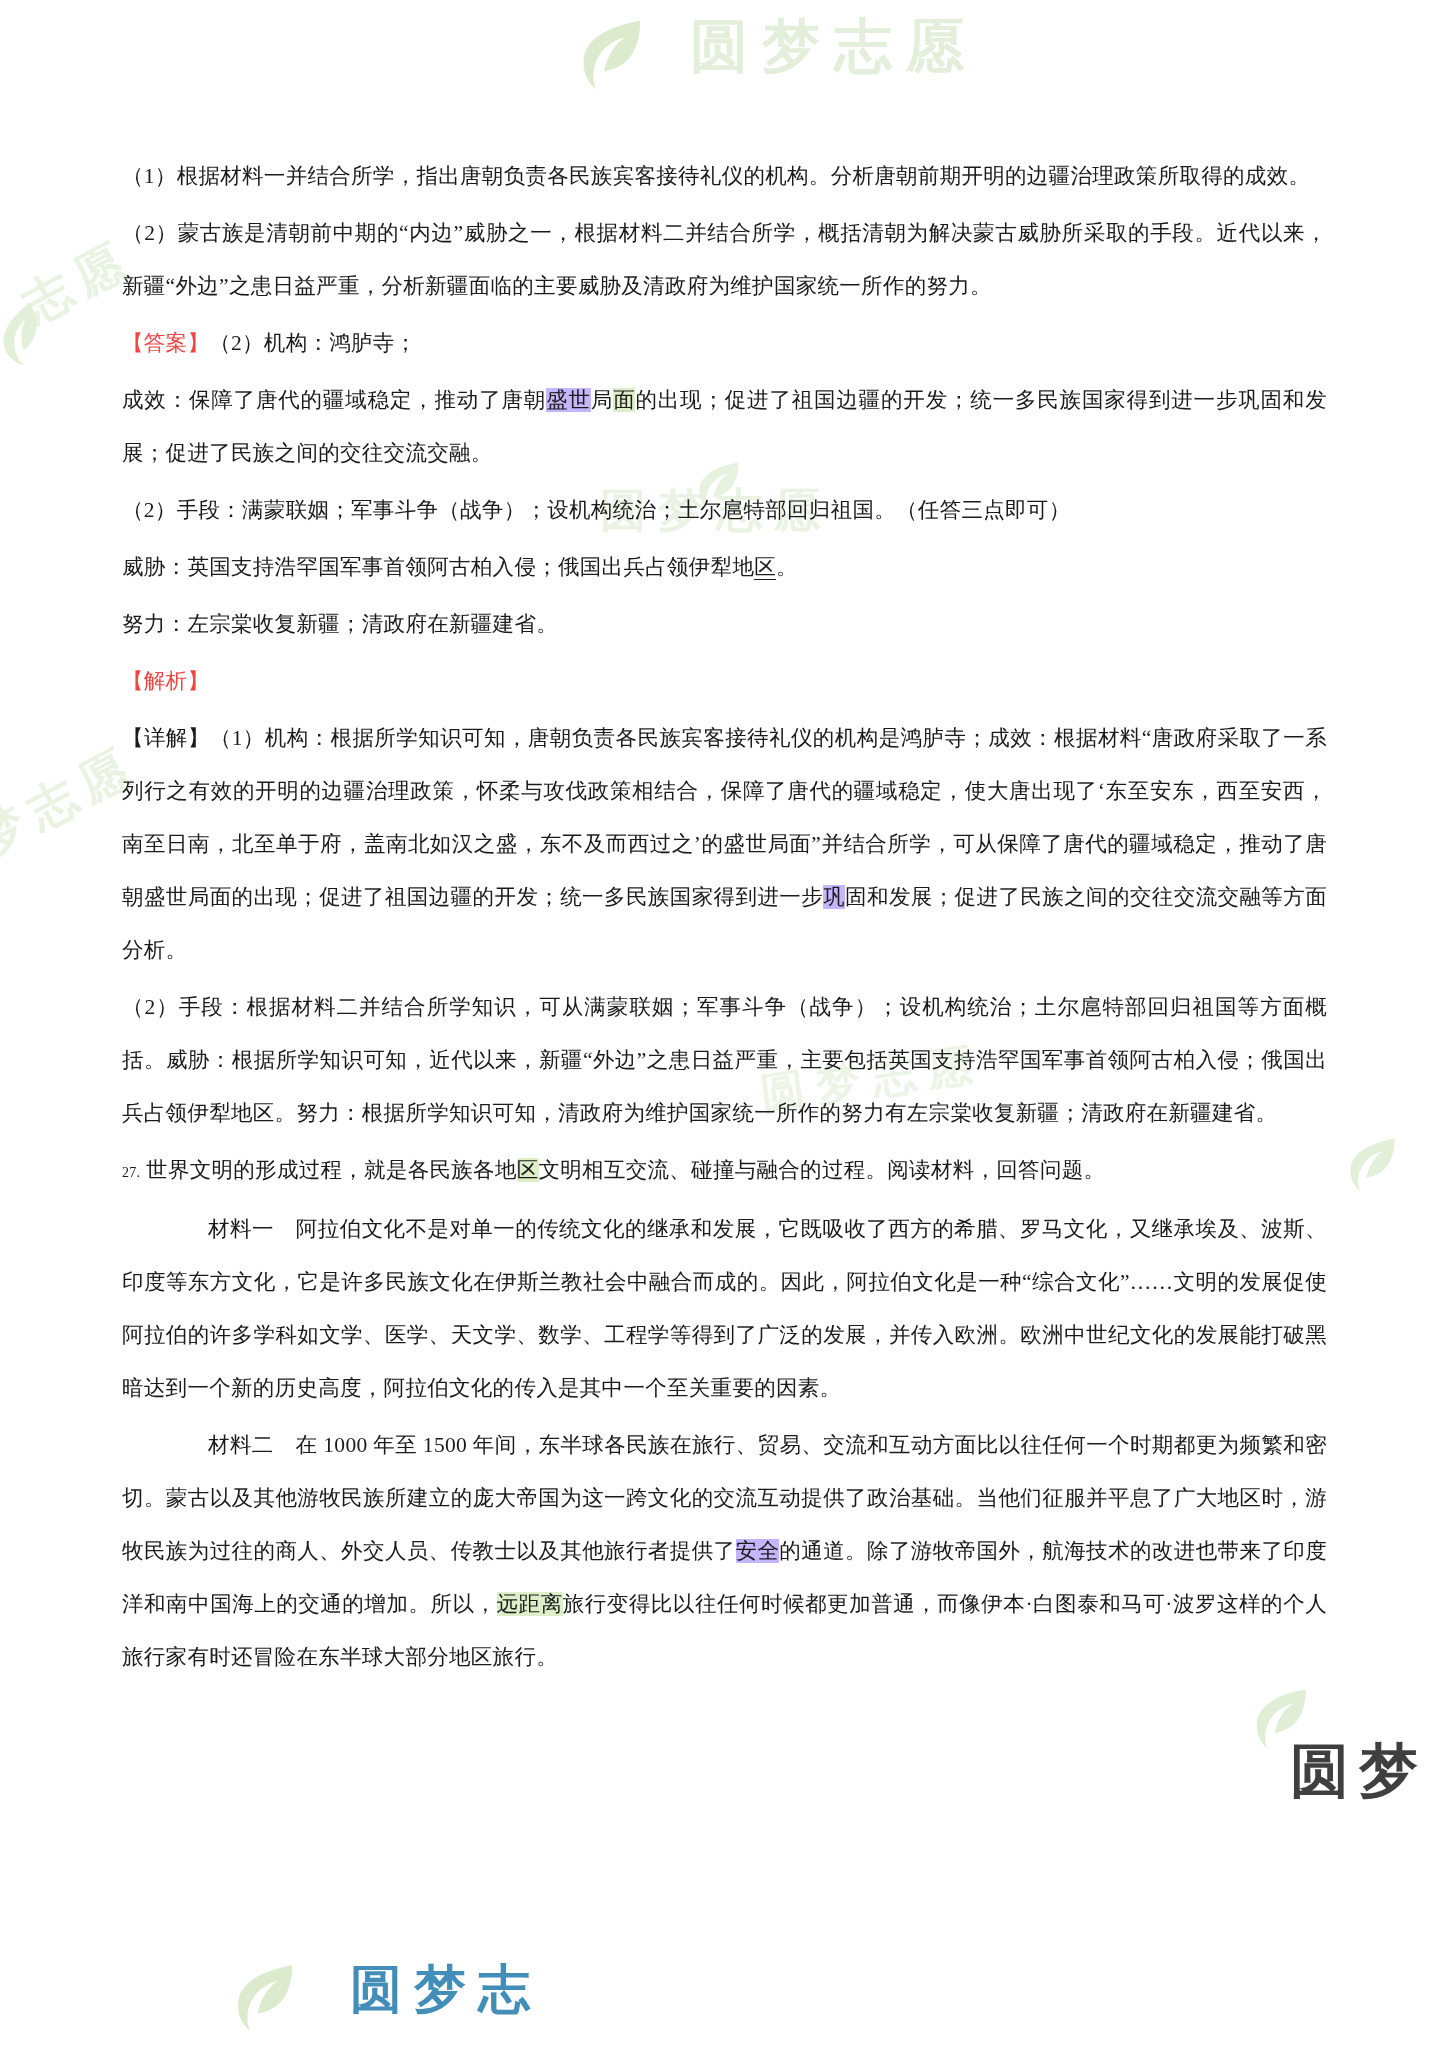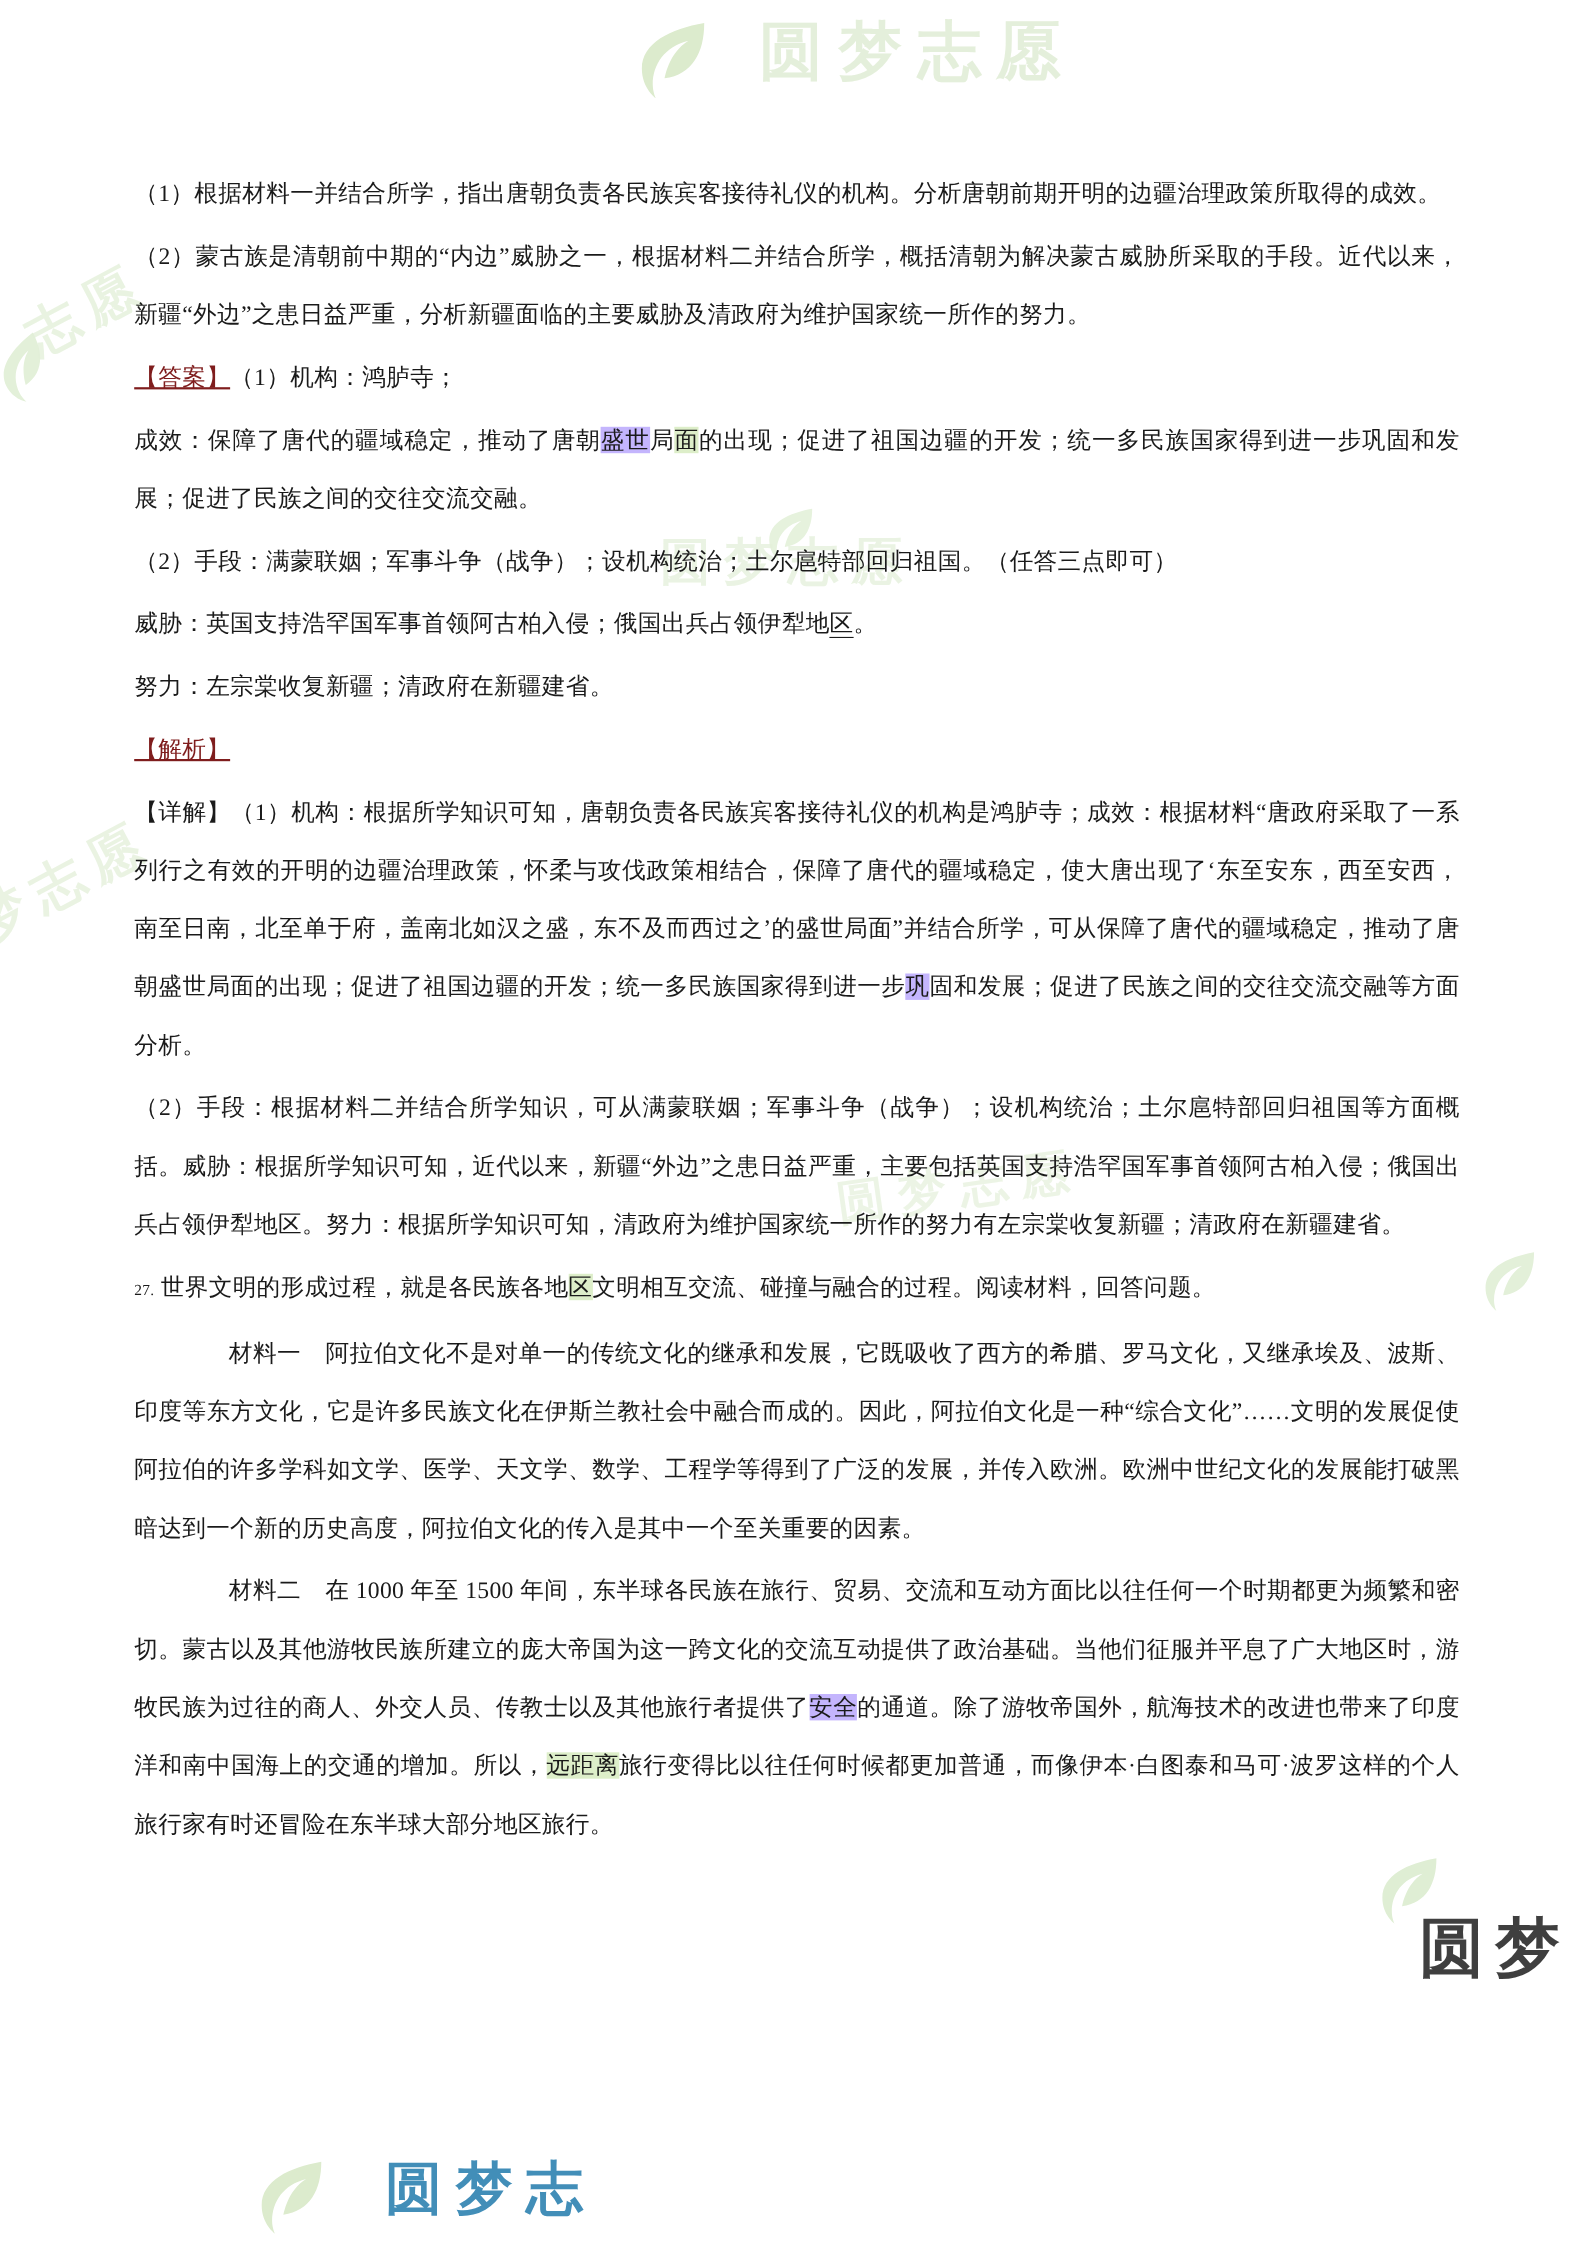--- a/index.html
+++ b/index.html
@@ -61,21 +61,21 @@
 
   p {
     margin: 0 0 4px 0;
     font-size: 21.5px;
     line-height: 53px;
     text-align: justify;
     text-justify: inter-ideograph;
     letter-spacing: .3px;
   }
   .indent2 { text-indent: 86px; }
-  .label-blue { color: #7f1d1d; text-decoration: underline; }
+  .label-blue { color: #ef4444; }
   .hl-green { background: #c4b5fd; }
   .hl-green-2 { background: #ddeec9; }
   .src-line {
     text-align: right;
     padding-right: 18px;
   }
   .q-num { font-size: 14px; }
 
   
   .kai {
@@ -129,21 +129,21 @@
   </svg>
 </div>
 <div class="wm wm-bottom">圆梦志</div>
 
 <div class="page">
   <div class="content">
 
     <p>（1）根据材料一并结合所学，指出唐朝负责各民族宾客接待礼仪的机构。分析唐朝前期开明的边疆治理政策所取得的成效。</p>
     <p>（2）蒙古族是清朝前中期的“内边”威胁之一，根据材料二并结合所学，概括清朝为解决蒙古威胁所采取的手段。近代以来，新疆“外边”之患日益严重，分析新疆面临的主要威胁及清政府为维护国家统一所作的努力。</p>
 
-    <p><span class="label-blue">【答案】</span><span>（1）机构：鸿胪寺；</span></p>
+    <p><span class="label-blue">【答案】</span><span>（2）机构：鸿胪寺；</span></p>
     <p>成效：保障了唐代的疆域稳定，推动了唐朝<span class="hl-green">盛世</span>局<span class="hl-green-2">面</span>的出现；促进了祖国边疆的开发；统一多民族国家得到进一步巩固和发展；促进了民族之间的交往交流交融。</p>
     <p>（2）手段：满蒙联姻；军事斗争（战争）；设机构统治；土尔扈特部回归祖国。（任答三点即可）</p>
     <p>威胁：英国支持浩罕国军事首领阿古柏入侵；俄国出兵占领伊犁地<span class="u-line">区</span>。</p>
     <p>努力：左宗棠收复新疆；清政府在新疆建省。</p>
 
     <p><span class="label-blue">【解析】</span></p>
 
     <p><span>【详解】</span>（1）机构：根据所学知识可知，唐朝负责各民族宾客接待礼仪的机构是鸿胪寺；成效：根据材料“唐政府采取了一系列行之有效的开明的边疆治理政策，怀柔与攻伐政策相结合，保障了唐代的疆域稳定，使大唐出现了‘东至安东，西至安西，南至日南，北至单于府，盖南北如汉之盛，东不及而西过之’的盛世局面”并结合所学，可从保障了唐代的疆域稳定，推动了唐朝盛世局面的出现；促进了祖国边疆的开发；统一多民族国家得到进一步<span class="hl-green">巩</span>固和发展；促进了民族之间的交往交流交融等方面分析。</p>
 
     <p>（2）手段：根据材料二并结合所学知识，可从满蒙联姻；军事斗争（战争）；设机构统治；土尔扈特部回归祖国等方面概括。威胁：根据所学知识可知，近代以来，新疆“外边”之患日益严重，主要包括英国支持浩罕国军事首领阿古柏入侵；俄国出兵占领伊犁地区。努力：根据所学知识可知，清政府为维护国家统一所作的努力有左宗棠收复新疆；清政府在新疆建省。</p>

